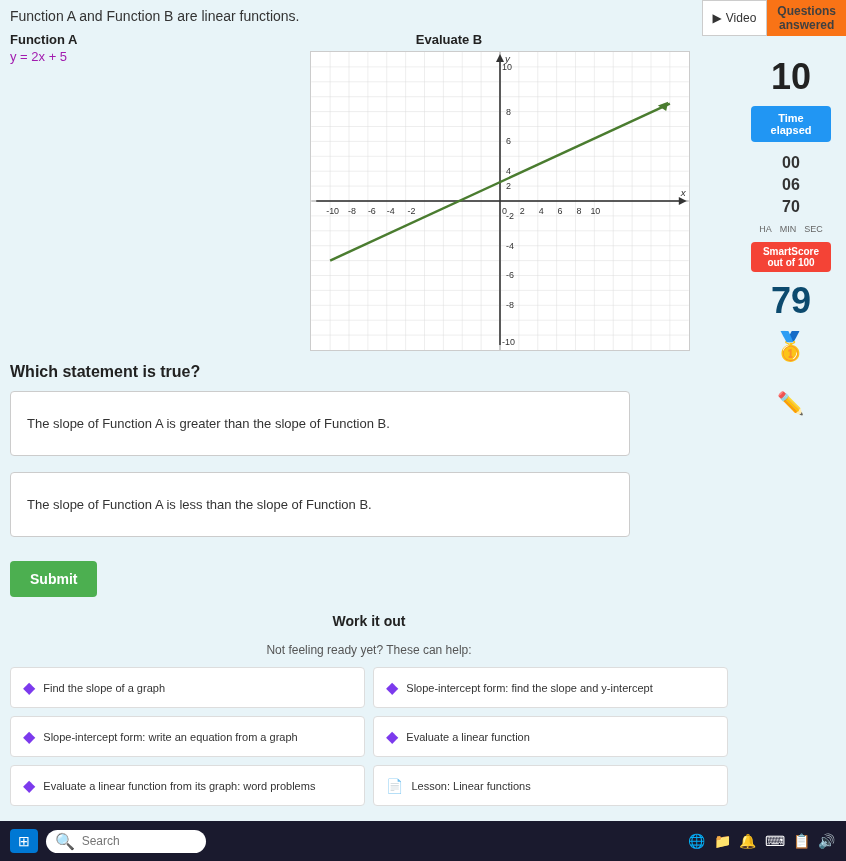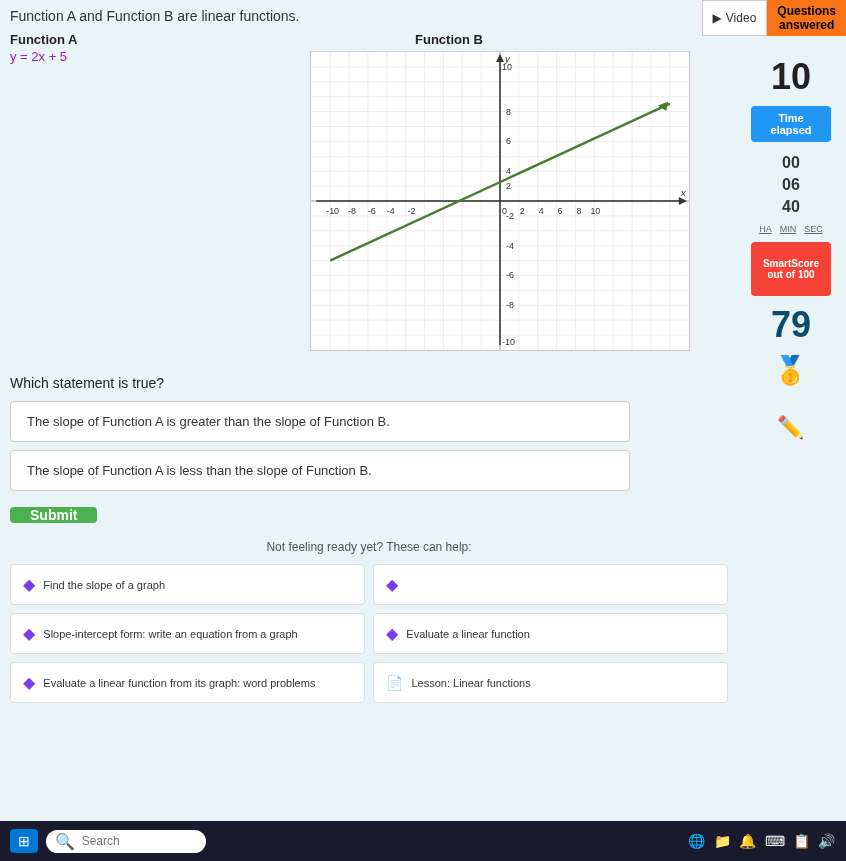--- a/index.html
+++ b/index.html
@@ -26,21 +26,21 @@
       padding: 4px 10px;
       font-size: 12px;
       color: #333;
       display: flex;
       align-items: center;
       gap: 4px;
       cursor: pointer;
     }
     .questions-answered-btn {
       background: #f97316;
-      color: #000000;
+      color: #404040;
       padding: 4px 10px;
       font-size: 12px;
       font-weight: bold;
       text-align: center;
     }
 
     
     .main-content {
       display: flex;
       padding: 8px 10px 0 10px;
@@ -85,27 +85,26 @@
       color: #333;
       margin-top: 4px;
       flex-direction: column;
     }
     .time-labels {
       display: flex;
       gap: 8px;
       font-size: 9px;
       color: #666;
       margin-top: 0;
-      text-decoration: underline;
     }
     .smartscore-box {
       background: #f44336;
       color: white;
       text-align: center;
-      padding: 16px 6px;
+      padding: 4px 6px;
       border-radius: 4px;
       font-size: 10px;
       font-weight: bold;
       width: 80px;
     }
     .score-number {
       font-size: 36px;
       font-weight: bold;
       color: #0c4a6e;
       text-align: center;
@@ -163,45 +162,46 @@
       background: white;
       border: 1px solid #ccc;
       margin-left: 140px;
       width: 380px;
       height: 300px;
       position: relative;
     }
 
     
     .question-text {
-      font-size: 14px;
+      font-size: 16px;
       color: #222;
-      margin: 24px 0 10px 0;
+      margin: 12px 0 10px 0;
+      font-weight: bold;
     }
 
     .answer-option {
       background: white;
       border: 1px solid #ccc;
       border-radius: 4px;
-      padding: 12px 16px;
-      margin-bottom: 8px;
+      padding: 24px 16px;
+      margin-bottom: 16px;
       font-size: 13px;
       color: #333;
       cursor: pointer;
       display: flex;
       align-items: center;
       max-width: 620px;
     }
 
     .submit-btn {
       background: #4caf50;
       color: white;
       border: none;
       border-radius: 4px;
-      padding: 0 20px;
+      padding: 10px 20px;
       font-size: 14px;
       font-weight: bold;
       cursor: pointer;
       margin-top: 8px;
     }
 
     
     .work-it-out {
       text-align: center;
       margin-top: 16px;
@@ -321,21 +321,21 @@
     
     <div class="page-title">Function A and Function B are linear functions.</div>
 
     
     <div class="functions-row">
       <div class="function-a-section">
         <div class="function-a-title">Function A</div>
         <div class="function-a-eq">y = 2x + 5</div>
       </div>
       <div class="function-b-section">
-        <div class="function-b-title">Function B</div>
+        <div class="function-b-title">Evaluate B</div>
 
         <div class="graph-container">
           <svg class="graph-svg" viewBox="0 0 380 300">
 
             <rect width="380" height="300" fill="white"></rect>
 
             <g stroke="#ddd" stroke-width="0.5">
 
               <line x1="19" y1="0" x2="19" y2="300"></line>
               <line x1="38" y1="0" x2="38" y2="300"></line>
@@ -431,31 +431,33 @@
     </div>
     <div class="answer-option">
       <span>The slope of Function A is less than the slope of Function B.</span>
     </div>
 
     
     <button class="submit-btn">Submit</button>
 
     
     <div class="work-it-out">
+      <div class="work-it-out-title">Work it out</div>
       <div class="work-it-out-sub">Not feeling ready yet? These can help:</div>
     </div>
 
     
     <div class="help-grid">
       <div class="help-card">
         <span class="diamond-icon">◆</span>
         <span>Find the slope of a graph</span>
       </div>
       <div class="help-card">
         <span class="diamond-icon">◆</span>
+        <span>Slope-intercept form: find the slope and y-intercept</span>
       </div>
       <div class="help-card">
         <span class="diamond-icon">◆</span>
         <span>Slope-intercept form: write an equation from a graph</span>
       </div>
       <div class="help-card">
         <span class="diamond-icon">◆</span>
         <span>Evaluate a linear function</span>
       </div>
       <div class="help-card">
@@ -470,21 +472,21 @@
   </div>
 
   <div class="right-panel">
     <div class="questions-count">10</div>
     <div class="time-elapsed-box">
       <div>Time elapsed</div>
     </div>
     <div class="time-values">
       <span>00</span>
       <span>06</span>
-      <span>40</span>
+      <span>70</span>
     </div>
     <div class="time-labels">
       <span>HA</span>
       <span>MIN</span>
       <span>SEC</span>
     </div>
     <div class="smartscore-box">
       <div>SmartScore</div>
       <div>out of 100</div>
     </div>

